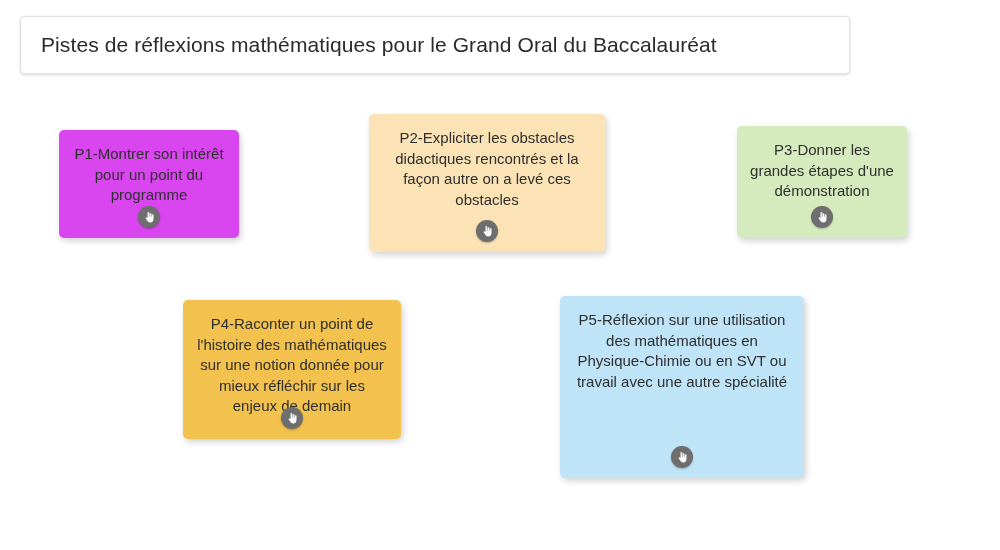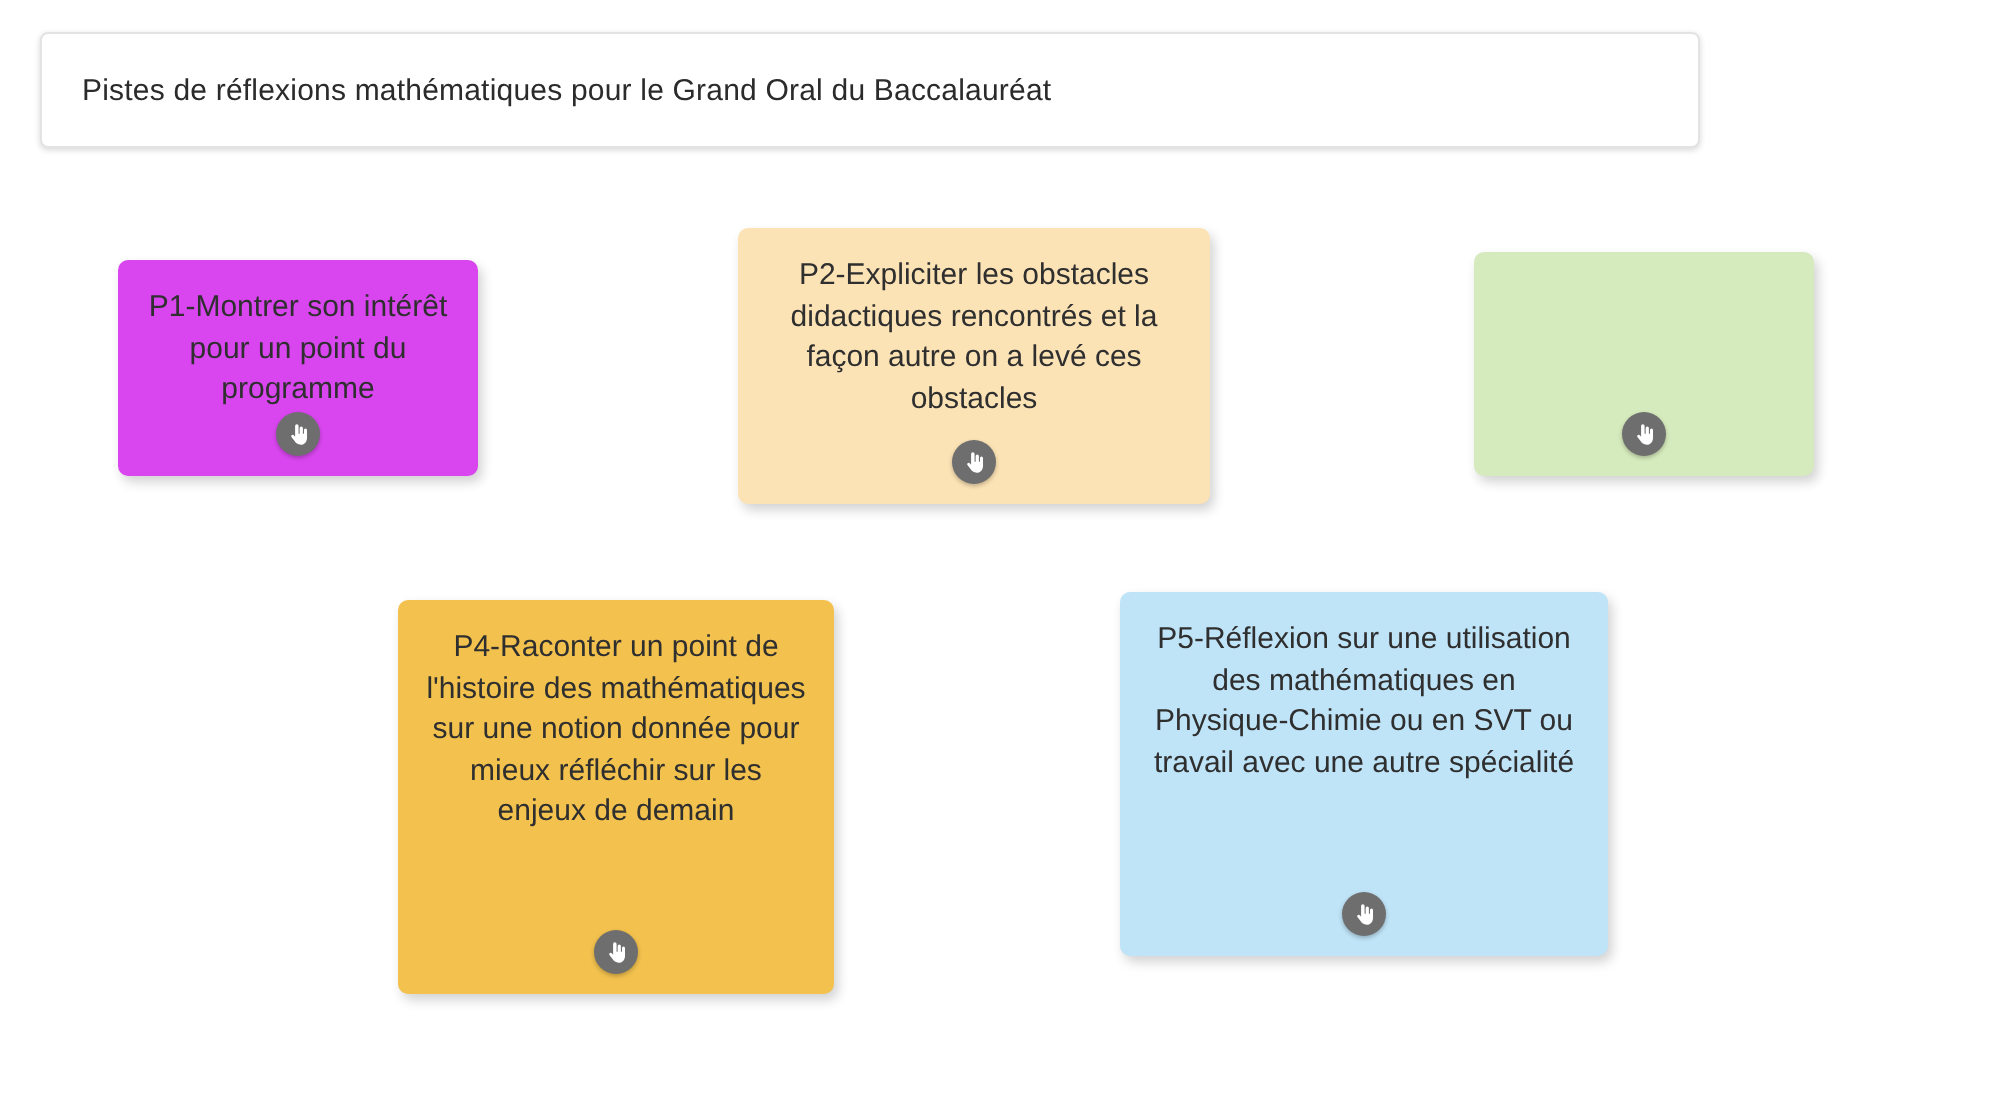--- a/index.html
+++ b/index.html
@@ -31,21 +31,21 @@
     background: #ffffff;
     border: 1px solid #e3e3e3;
     border-radius: 4px;
     box-shadow: 0 1px 3px rgba(0,0,0,0.16);
     display: flex;
     align-items: center;
     box-sizing: border-box;
     padding: 0 20px;
   }
   .title-card .title-text {
-    font-size: 15px;
+    font-size: 21px;
     color: #2b2b2b;
     font-family: "Liberation Sans", sans-serif;
     letter-spacing: 0.1px;
     white-space: nowrap;
   }
 
   
   .note {
     position: absolute;
     border-radius: 5px;
@@ -102,28 +102,29 @@
   <div class="note" id="note-1" style="left: 369px; top: 114px; width: 236px; height: 138px; background: rgb(252, 227, 181);">
     <div class="note-text">P2-Expliciter les obstacles didactiques rencontrés et la façon autre on a levé ces obstacles</div>
     <div class="badge">
       <svg width="13" height="13" viewBox="0 0 24 24" fill="#ffffff" aria-hidden="true">
         <path d="M10 2a1.6 1.6 0 0 1 1.6 1.6v7.2h1V5.6a1.5 1.5 0 0 1 3 0v5.2h1V7.4a1.4 1.4 0 0 1 2.8 0v7.3c0 3.3-2.2 6.3-5.6 6.3-3.1 0-4.9-1.5-6.1-3.6L5 13.9a1.4 1.4 0 0 1 2.2-1.7l1.2 1.4V3.6A1.6 1.6 0 0 1 10 2z"></path>
       </svg>
     </div>
   </div>
 
   <div class="note" id="note-2" style="left: 737px; top: 126px; width: 170px; height: 112px; background: rgb(214, 235, 189);">
+    <div class="note-text">P3-Donner les grandes étapes d'une démonstration</div>
     <div class="badge">
       <svg width="13" height="13" viewBox="0 0 24 24" fill="#ffffff" aria-hidden="true">
         <path d="M10 2a1.6 1.6 0 0 1 1.6 1.6v7.2h1V5.6a1.5 1.5 0 0 1 3 0v5.2h1V7.4a1.4 1.4 0 0 1 2.8 0v7.3c0 3.3-2.2 6.3-5.6 6.3-3.1 0-4.9-1.5-6.1-3.6L5 13.9a1.4 1.4 0 0 1 2.2-1.7l1.2 1.4V3.6A1.6 1.6 0 0 1 10 2z"></path>
       </svg>
     </div>
   </div>
 
-  <div class="note" id="note-3" style="left: 183px; top: 300px; width: 218px; height: 197px; background: rgb(242, 193, 78); margin-left: 16px;">
+  <div class="note" id="note-3" style="left: 183px; top: 300px; width: 218px; height: 139px; background: rgb(242, 193, 78);">
     <div class="note-text">P4-Raconter un point de l'histoire des mathématiques sur une notion donnée pour mieux réfléchir sur les enjeux de demain</div>
     <div class="badge">
       <svg width="13" height="13" viewBox="0 0 24 24" fill="#ffffff" aria-hidden="true">
         <path d="M10 2a1.6 1.6 0 0 1 1.6 1.6v7.2h1V5.6a1.5 1.5 0 0 1 3 0v5.2h1V7.4a1.4 1.4 0 0 1 2.8 0v7.3c0 3.3-2.2 6.3-5.6 6.3-3.1 0-4.9-1.5-6.1-3.6L5 13.9a1.4 1.4 0 0 1 2.2-1.7l1.2 1.4V3.6A1.6 1.6 0 0 1 10 2z"></path>
       </svg>
     </div>
   </div>
 
   <div class="note" id="note-4" style="left: 560px; top: 296px; width: 244px; height: 182px; background: rgb(191, 227, 247);">
     <div class="note-text">P5-Réflexion sur une utilisation des mathématiques en Physique-Chimie ou en SVT ou travail avec une autre spécialité</div>

